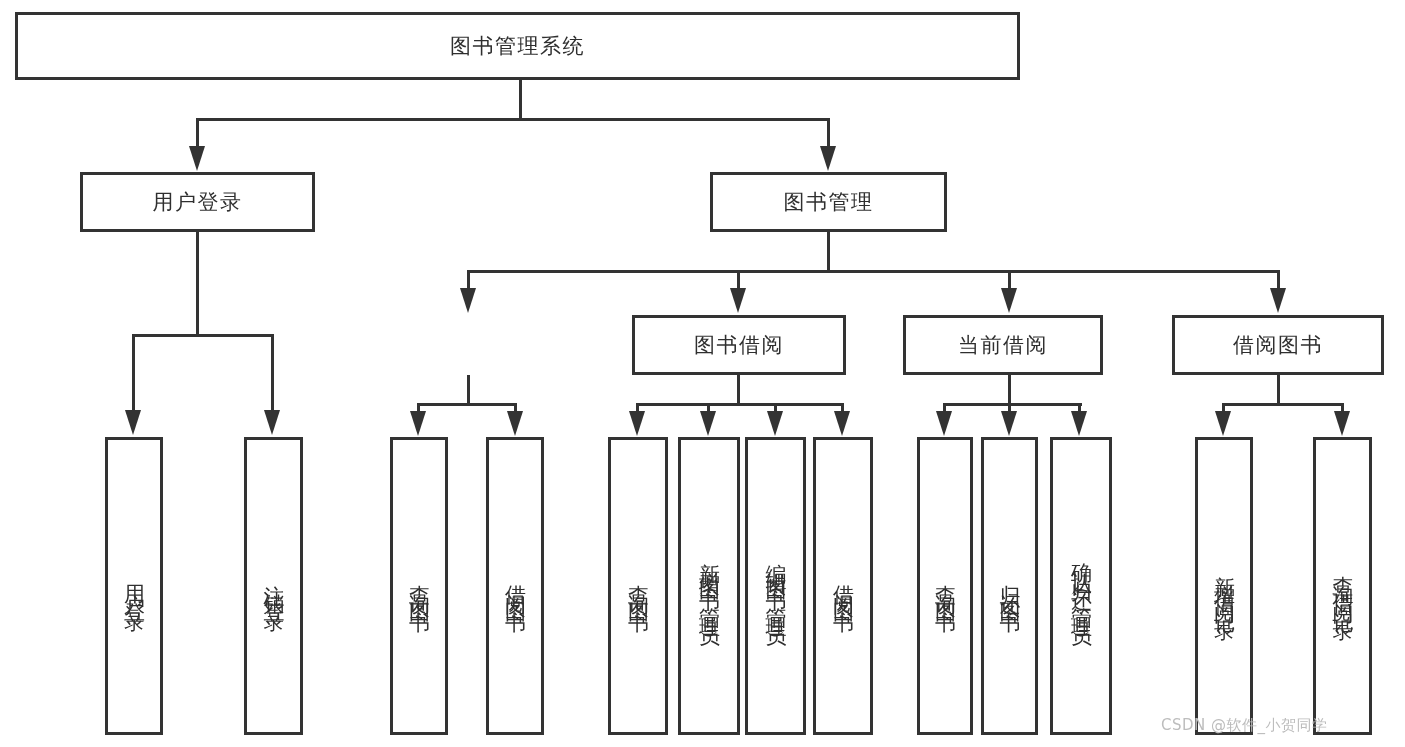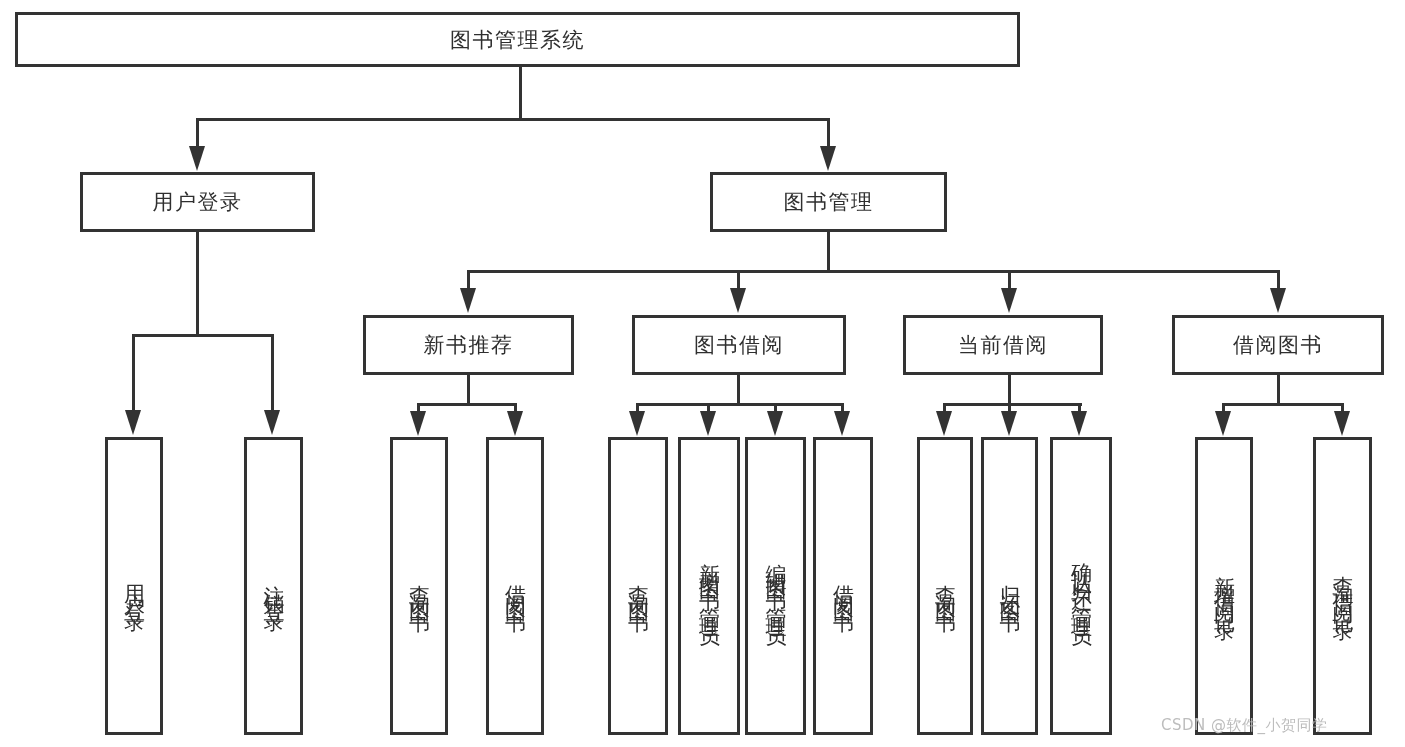--- a/index.html
+++ b/index.html
@@ -27,21 +27,21 @@
   .watermark{
     position:absolute;left:1161px;top:716px;font-size:15px;color:#bdbdbd;
     letter-spacing:0.5px;white-space:nowrap;z-index:5;
   }
 </style>
 </head>
 <body>
 
 <div class="stage">
 
-  <div class="node" style="left:15px;top:12px;width:1005px;height:55px">图书管理系统</div>
+  <div class="node" style="left:15px;top:12px;width:1005px;height:68px">图书管理系统</div>
 
   <div class="vl" style="left:519px;top:67px;height:53px"></div>
   <div class="hl" style="left:196px;top:118px;width:634px"></div>
   <div class="vl" style="left:196px;top:118px;height:29px"></div>
   <div class="ah" style="left:189px;top:146px"></div>
   <div class="vl" style="left:827px;top:118px;height:29px"></div>
   <div class="ah" style="left:820px;top:146px"></div>
 
   <div class="node" style="left:80px;top:172px;width:235px;height:60px">用户登录</div>
   <div class="node" style="left:710px;top:172px;width:237px;height:60px">图书管理</div>
@@ -57,21 +57,20 @@
   <div class="hl" style="left:467px;top:270px;width:813px"></div>
   <div class="vl" style="left:467px;top:270px;height:18px"></div>
   <div class="ah" style="left:460px;top:288px"></div>
   <div class="vl" style="left:737px;top:270px;height:18px"></div>
   <div class="ah" style="left:730px;top:288px"></div>
   <div class="vl" style="left:1008px;top:270px;height:18px"></div>
   <div class="ah" style="left:1001px;top:288px"></div>
   <div class="vl" style="left:1277px;top:270px;height:18px"></div>
   <div class="ah" style="left:1270px;top:288px"></div>
 
-  <div class="node" style="left:363px;top:315px;width:211px;height:60px">新书推荐</div>
   <div class="node" style="left:632px;top:315px;width:214px;height:60px">图书借阅</div>
   <div class="node" style="left:903px;top:315px;width:200px;height:60px">当前借阅</div>
   <div class="node" style="left:1172px;top:315px;width:212px;height:60px">借阅图书</div>
 
   <div class="vl" style="left:467px;top:375px;height:30px"></div>
   <div class="hl" style="left:417px;top:403px;width:100px"></div>
   <div class="vl" style="left:417px;top:403px;height:9px"></div>
   <div class="ah" style="left:410px;top:411px"></div>
   <div class="vl" style="left:514px;top:403px;height:9px"></div>
   <div class="ah" style="left:507px;top:411px"></div>

